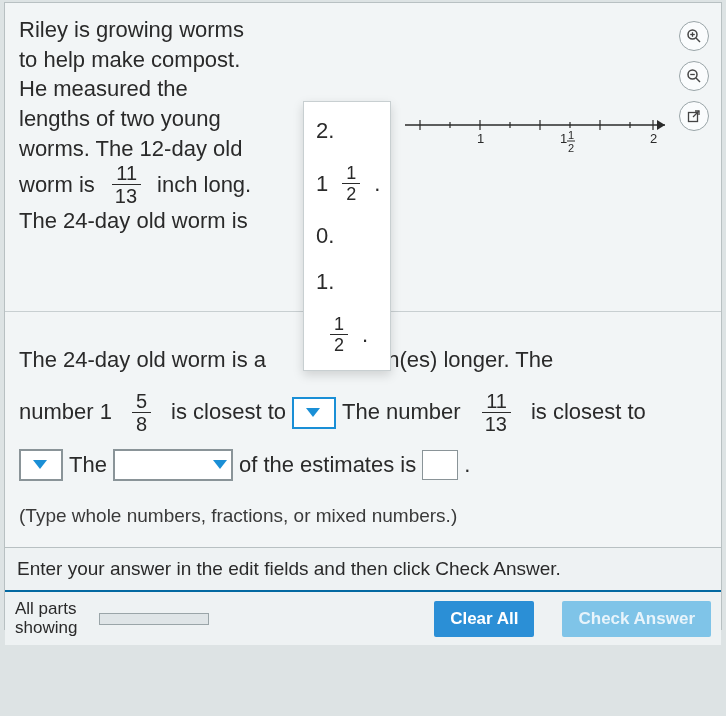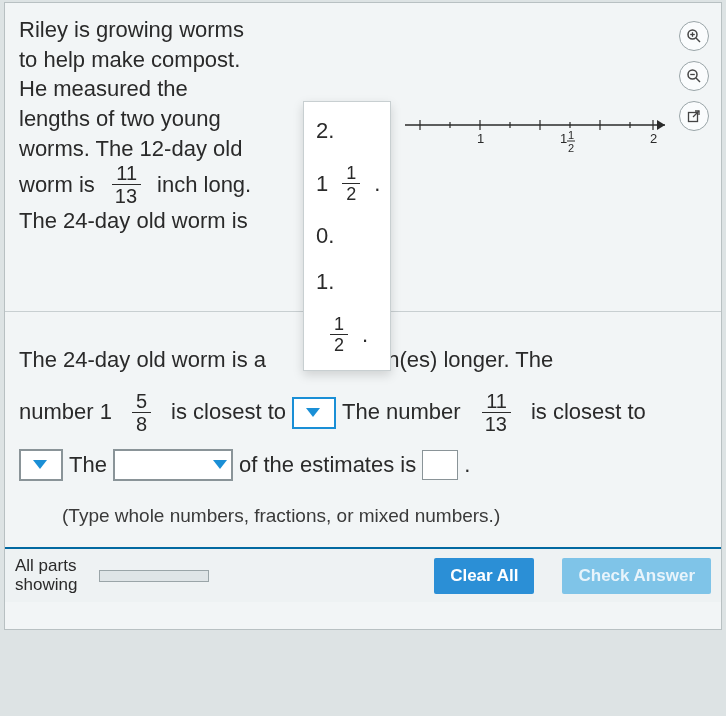--- a/index.html
+++ b/index.html
@@ -107,21 +107,20 @@
     border: 1px solid #8a9498;
     background: #fff;
     height: 30px;
     width: 36px;
     vertical-align: middle;
   }
   .hint {
     font-size: 19px;
     color: #3a3a3a;
     margin-top: 6px;
-    margin-left: 43px;
   }
   .instruction-bar {
     border-top: 1px solid #b8c0c2;
     padding: 10px 12px;
     font-size: 19px;
     background: #eef2f3;
   }
   .footer {
     border-top: 2px solid #0369a1;
     display: flex;
@@ -307,20 +306,23 @@
         <span style="flex:1"></span>
           <span class="dd-caret"></span>
       </span>
       <span> of the estimates is </span>
       <span class="text-input"></span>
         <span>.</span>
     </div>
     <div class="hint">(Type whole numbers, fractions, or mixed numbers.)</div>
   </div>
 
+  <div class="instruction-bar">
+    <span>Enter your answer in the edit fields and then click Check Answer.</span>
+  </div>
 
   <div class="footer">
     <div class="footer-label">All parts showing</div>
     <div class="progress"></div>
     <button class="btn btn-clear">Clear All</button>
     <button class="btn btn-check">Check Answer</button>
   </div>
 
 </div>
 

